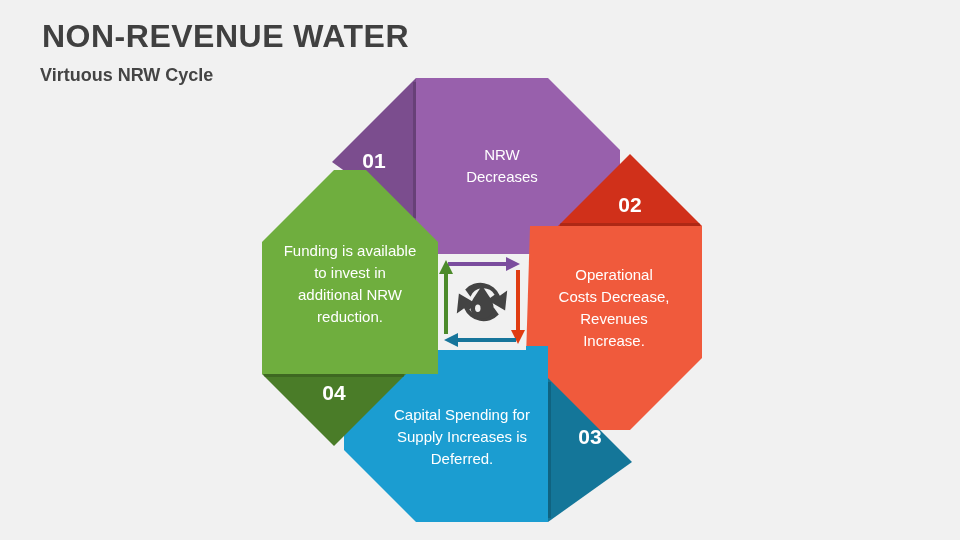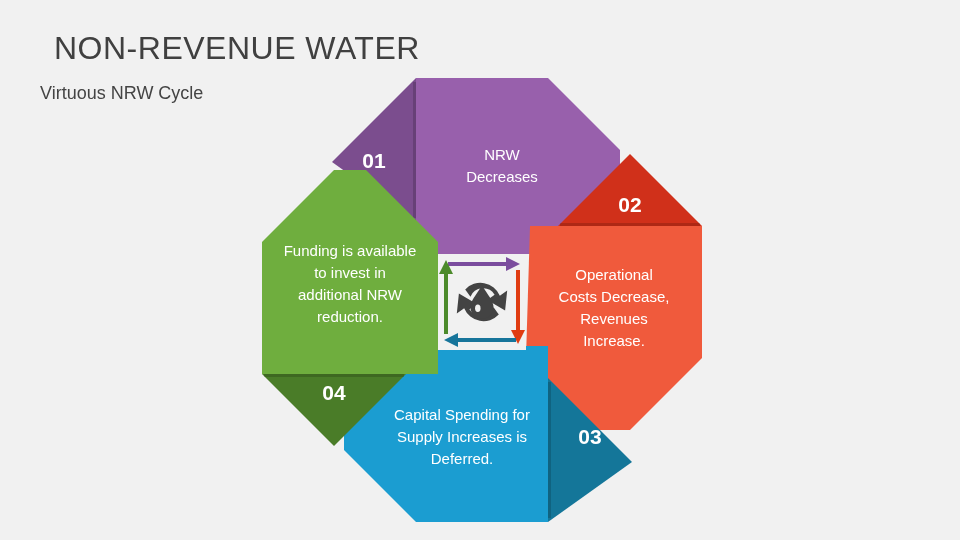--- a/index.html
+++ b/index.html
@@ -7,26 +7,26 @@
     width:960px;height:540px;
     background:#f1f1f1;
     font-family:"Liberation Sans","DejaVu Sans",sans-serif;
     overflow:hidden;
     position:relative;
   }
   .slide{position:absolute;inset:0;background:#f1f1f1;}
 
   .header{position:absolute;left:38px;top:14px;}
   .title{
-    font-size:32px;font-weight:normal;color:#404040;
-    letter-spacing:.5px;line-height:1.15;margin:16px;
+    font-size:32px;font-weight:bold;color:#404040;
+    letter-spacing:.5px;line-height:1.15;margin:4px;
     white-space:nowrap;
   }
   .subtitle{
-    font-size:18px;font-weight:normal;color:#444;
+    font-size:18px;font-weight:bold;color:#444;
     margin:10px 0 0 2px;line-height:1.2;white-space:nowrap;
   }
 
   .diagram{position:absolute;left:240px;top:58px;width:484px;height:484px;}
   .diagram svg{display:block;width:484px;height:484px;overflow:visible;}
 
   .seg-label{
     fill:#ffffff;font-family:"Liberation Sans","DejaVu Sans",sans-serif;
     font-size:15px;font-weight:normal;text-anchor:middle;
     dominant-baseline:middle;

